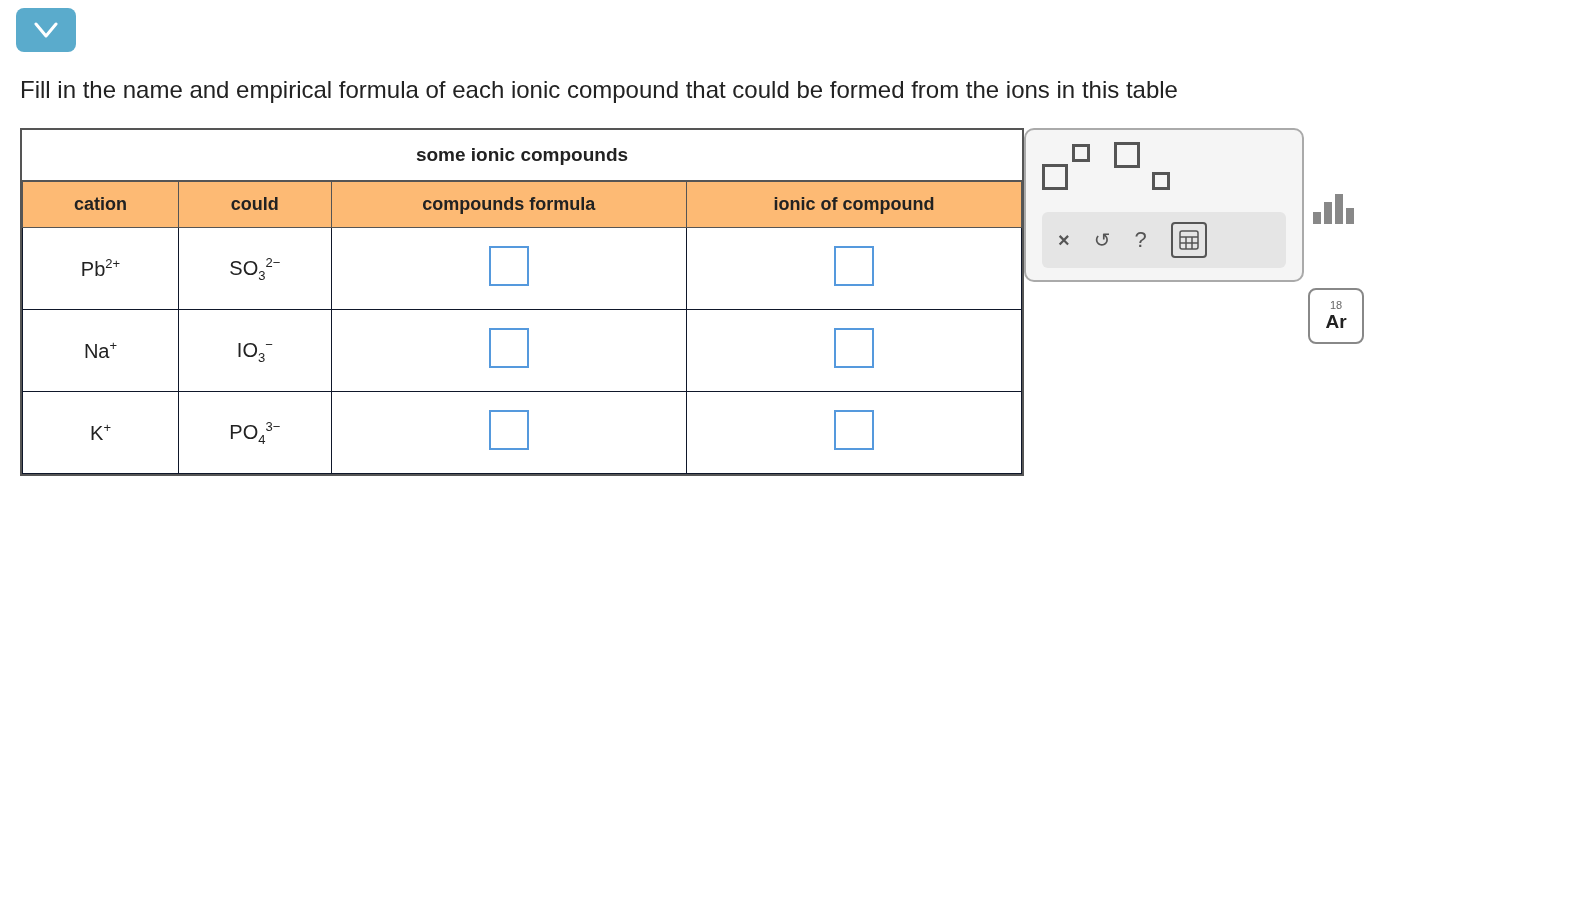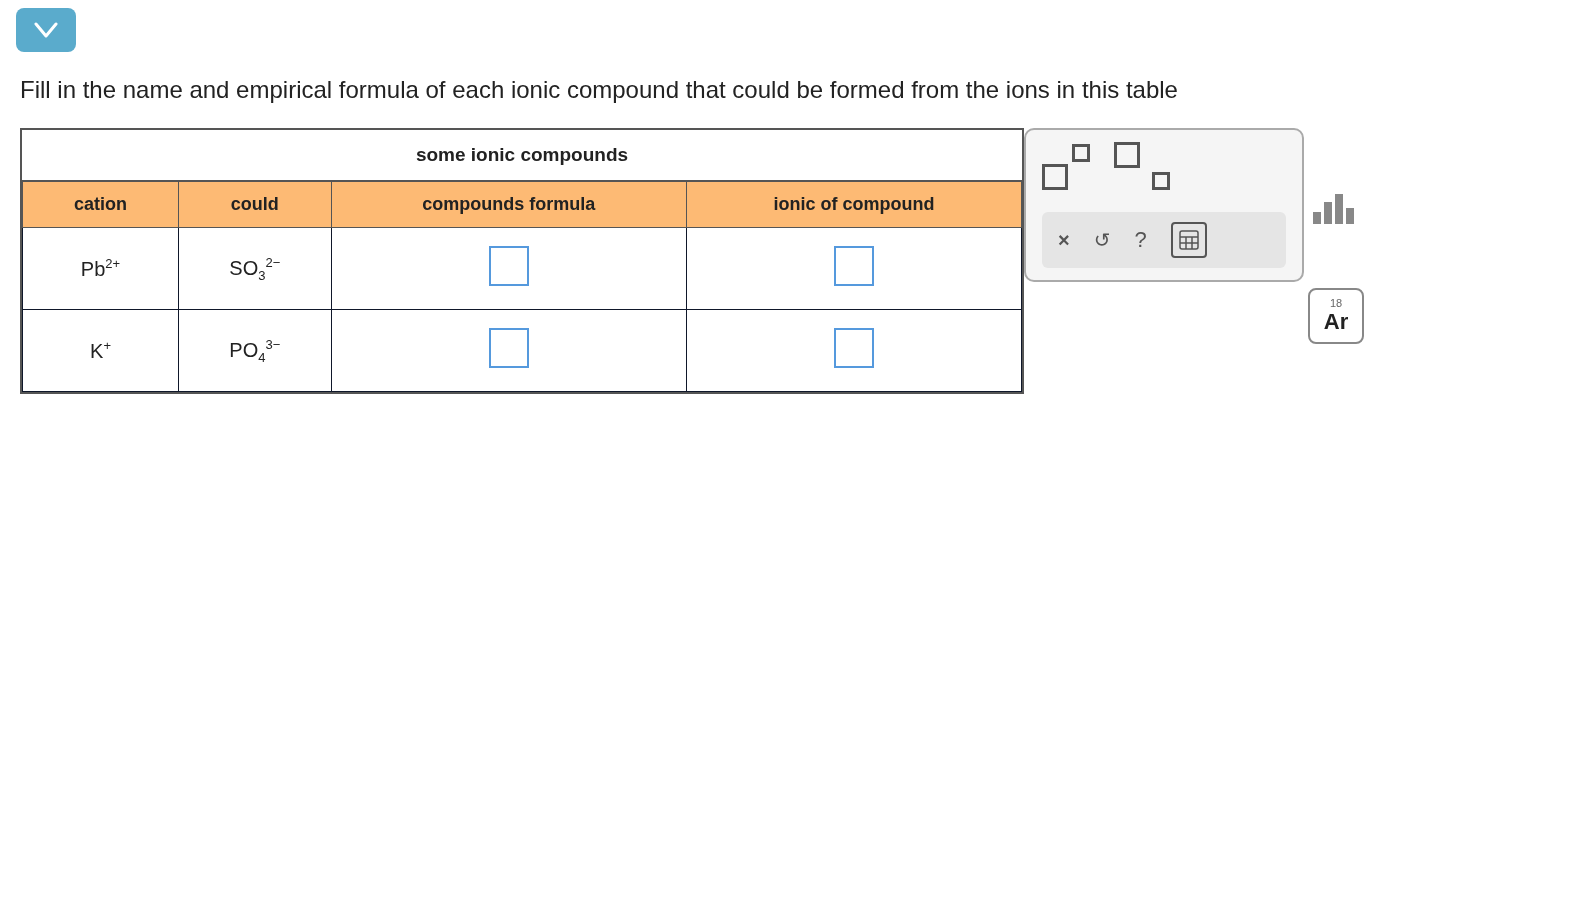--- a/index.html
+++ b/index.html
@@ -219,20 +219,34 @@
             SO<sub>3</sub><sup>2−</sup>
           </td>
           <td>
             <div class="input-box"></div>
           </td>
           <td>
             <div class="input-box"></div>
           </td>
         </tr>
 
+        <tr class="data-row">
+          <td>
+            Na<sup>+</sup>
+          </td>
+          <td>
+            IO<sub>3</sub><sup>−</sup>
+          </td>
+          <td>
+            <div class="input-box"></div>
+          </td>
+          <td>
+            <div class="input-box"></div>
+          </td>
+        </tr>
 
 
         <tr class="data-row">
           <td>
             K<sup>+</sup>
           </td>
           <td>
             PO<sub>4</sub><sup>3−</sup>
           </td>
           <td>
@@ -284,18 +298,18 @@
         <div class="bar" style="height: 12px;"></div>
         <div class="bar" style="height: 22px;"></div>
         <div class="bar" style="height: 30px;"></div>
         <div class="bar" style="height: 16px;"></div>
       </div>
     </div>
 
     <div style="position:absolute; right:-60px; top:160px;">
       <div style="border:2px solid #888; border-radius:8px; width:56px; height:56px; display:flex; flex-direction:column; align-items:center; justify-content:center; background:#fff; cursor:pointer;">
         <span style="font-size:11px; color:#666;">18</span>
-        <span style="font-size:22px; font-weight:bold; color:#222;">Ar</span>
+        <span style="font-size:19px; font-weight:bold; color:#222;">Ar</span>
       </div>
     </div>
   </div>
 
 </div>
 
 </body></html>

